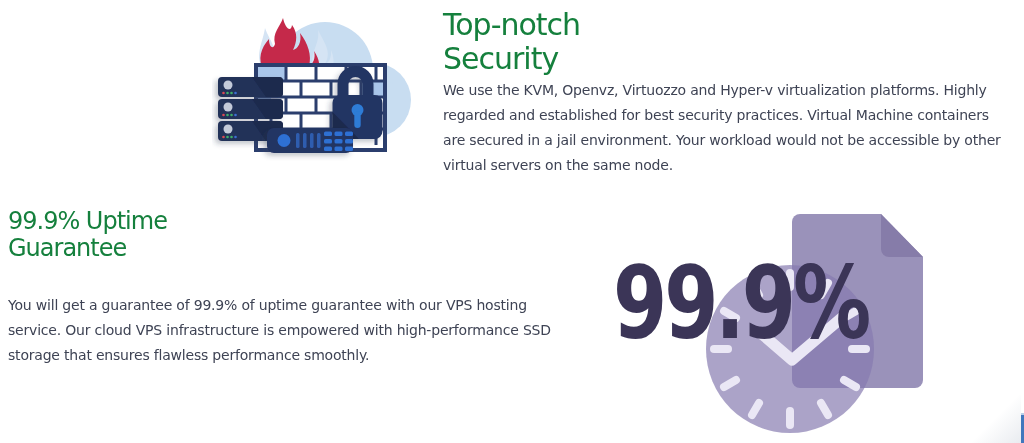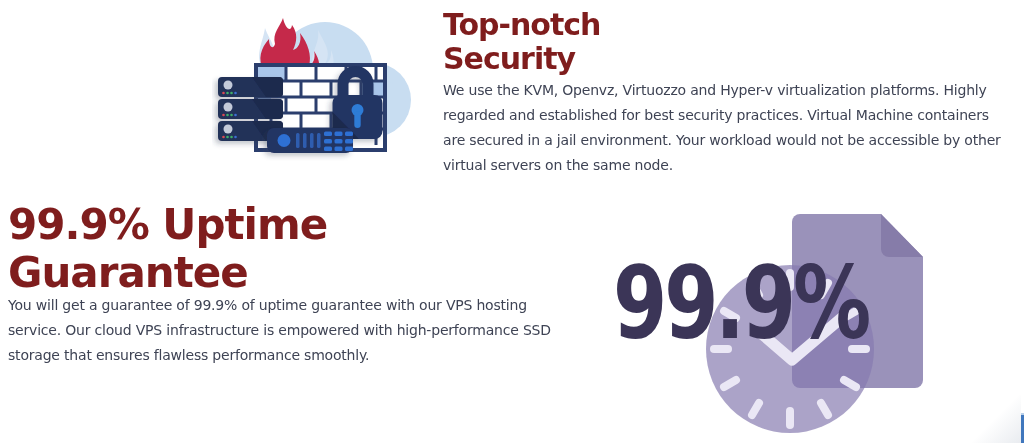--- a/index.html
+++ b/index.html
@@ -6,28 +6,28 @@
   body {
     width:1024px; height:443px;
     background:#ffffff;
     overflow:hidden;
     position:relative;
     font-family:"DejaVu Sans", sans-serif;
   }
   .feature-title {
     position:absolute;
     margin:0;
-    font-weight:700;
-    color:#7f1d1d;
+    font-weight:400;
+    color:#15803d;
     white-space:pre-line;
     line-height:1.14;
     letter-spacing:-1px;
   }
   .security-title { left:443px; top:8px; font-size:30px; width:280px; }
-  .uptime-title   { left:8px;  top:201px; font-size:42px; width:400px; }
+  .uptime-title   { left:8px;  top:208px; font-size:24px; width:400px; }
   .feature-body {
     position:absolute;
     margin:0;
     color:#3e4354;
     font-size:14px;
     line-height:25px;
     letter-spacing:-0.2px;
     white-space:pre-line;
   }
   .security-body { left:443px; top:78px;  width:581px; }

